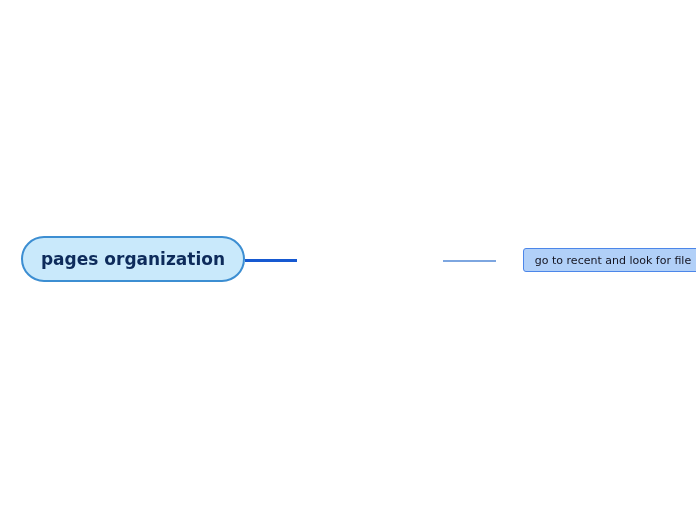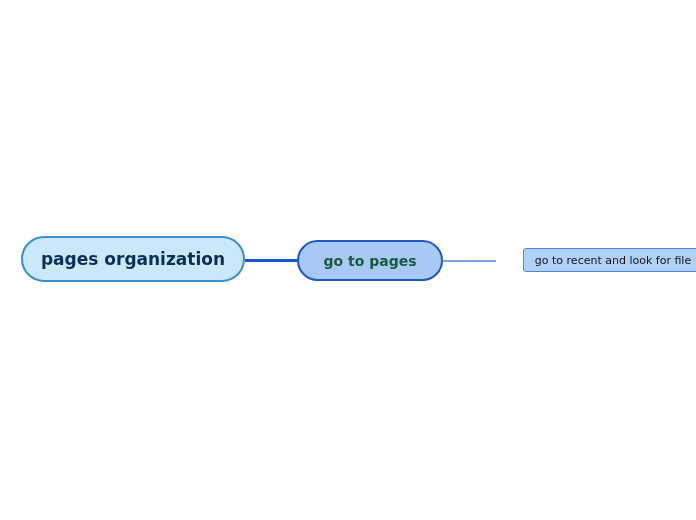--- a/index.html
+++ b/index.html
@@ -76,21 +76,18 @@
 <div id="canvas">
 
   <div class="edge edge-1" style="background-color: rgb(22, 89, 209);"></div>
 
   <div class="edge edge-2" style="background-color: rgb(125, 166, 224);"></div>
 
   <div class="node node-root" style="background-color: rgb(201, 233, 251); border-color: rgb(60, 142, 210); color: rgb(13, 43, 91);">
     <span>pages organization</span>
   </div>
 
-  <div class="node node-child" style="background-color: rgb(168, 201, 246); border-color: rgb(33, 86, 201); color: rgb(23, 92, 59);">
-    <span>go to pages</span>
-  </div>
 
   <div class="node node-leaf" style="background-color: rgb(177, 208, 248); border-color: rgb(76, 134, 233); color: rgb(20, 20, 32); margin-left: 27px;">
     <span>go to recent and look for file</span>
   </div>
 
 </div>
 
 </body></html>

